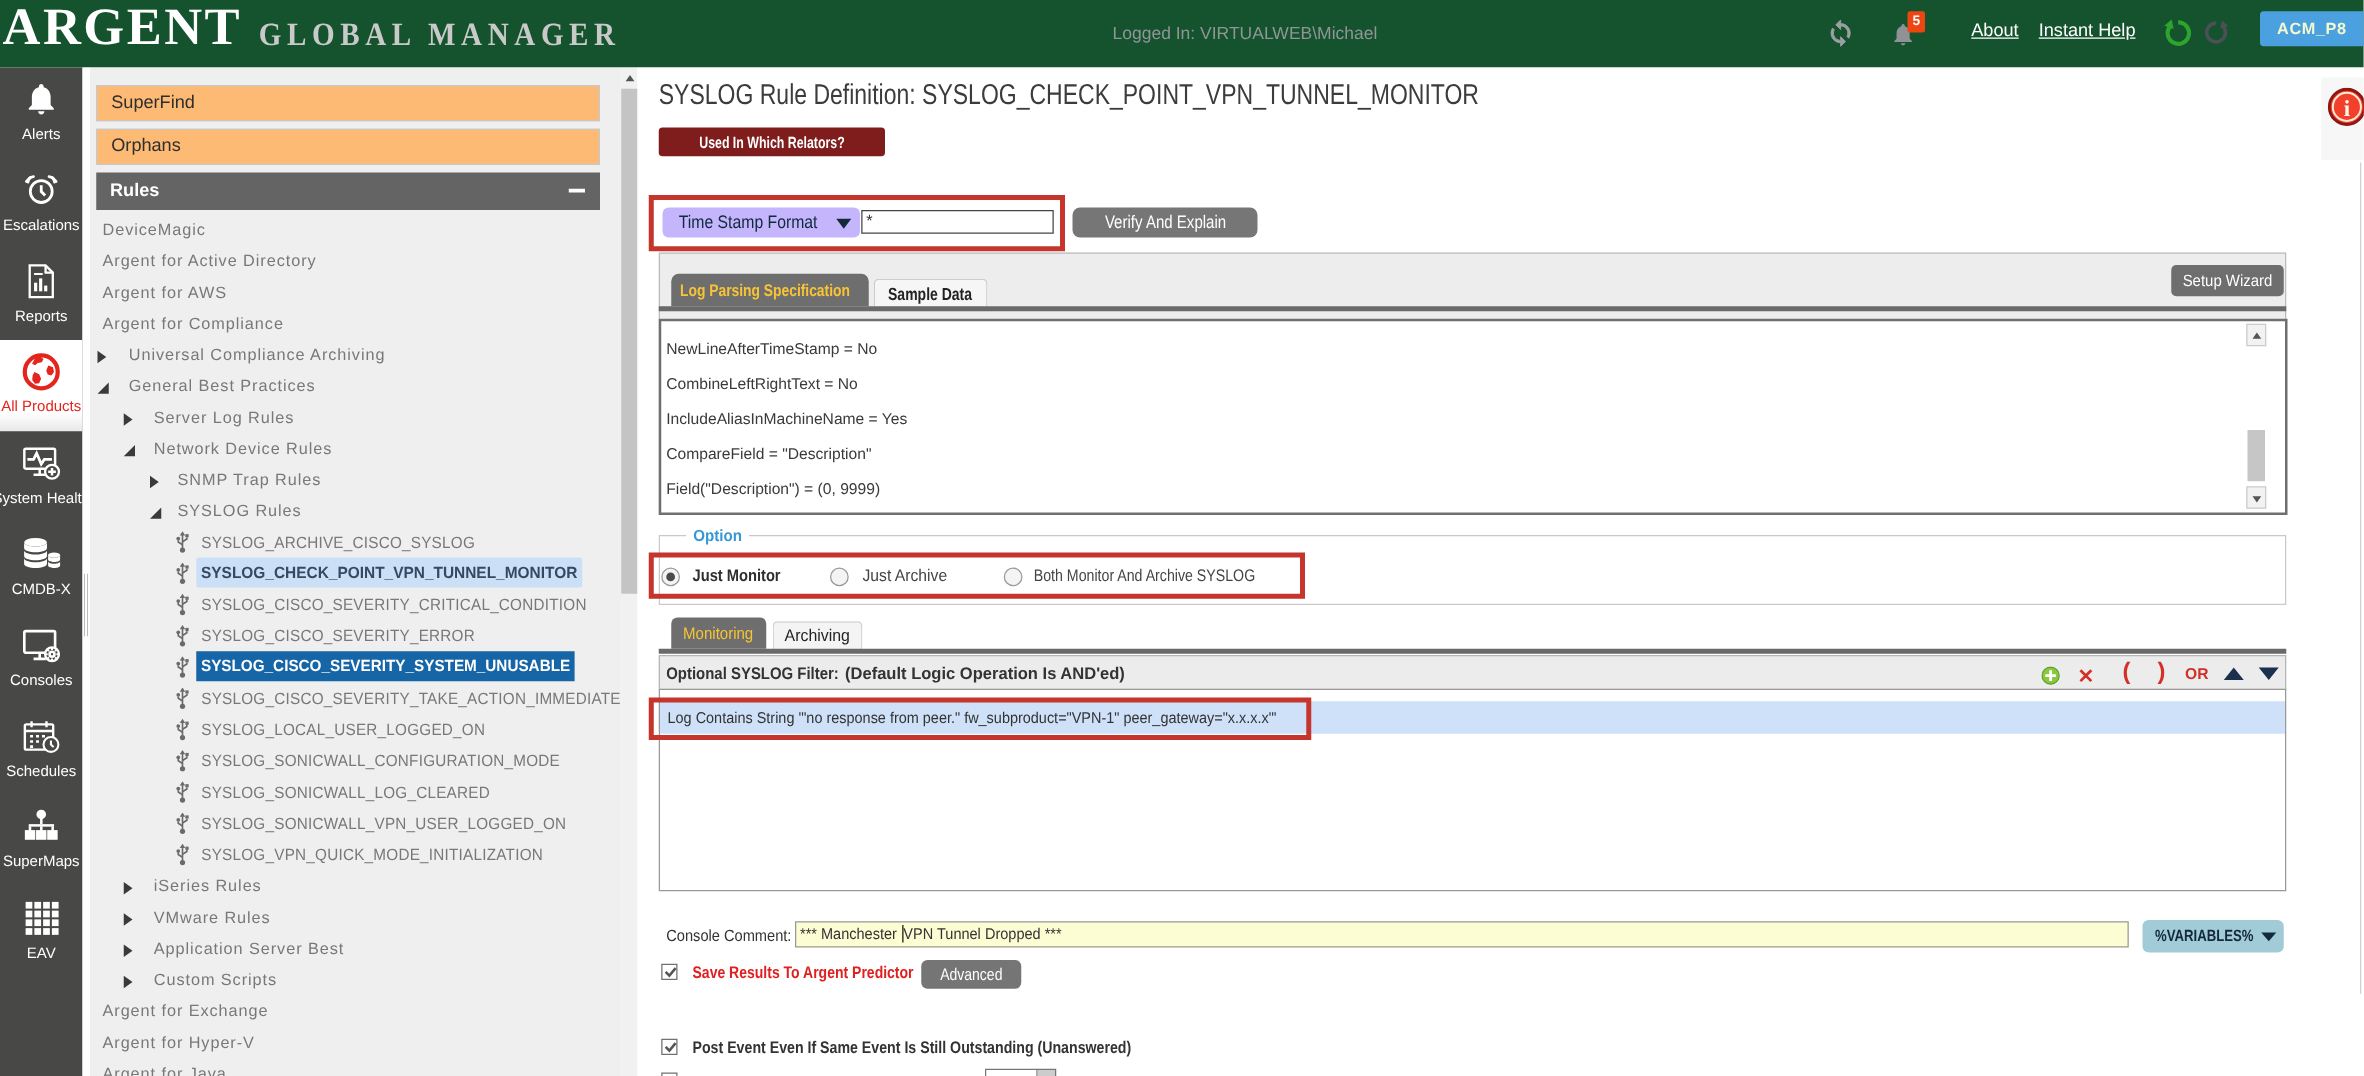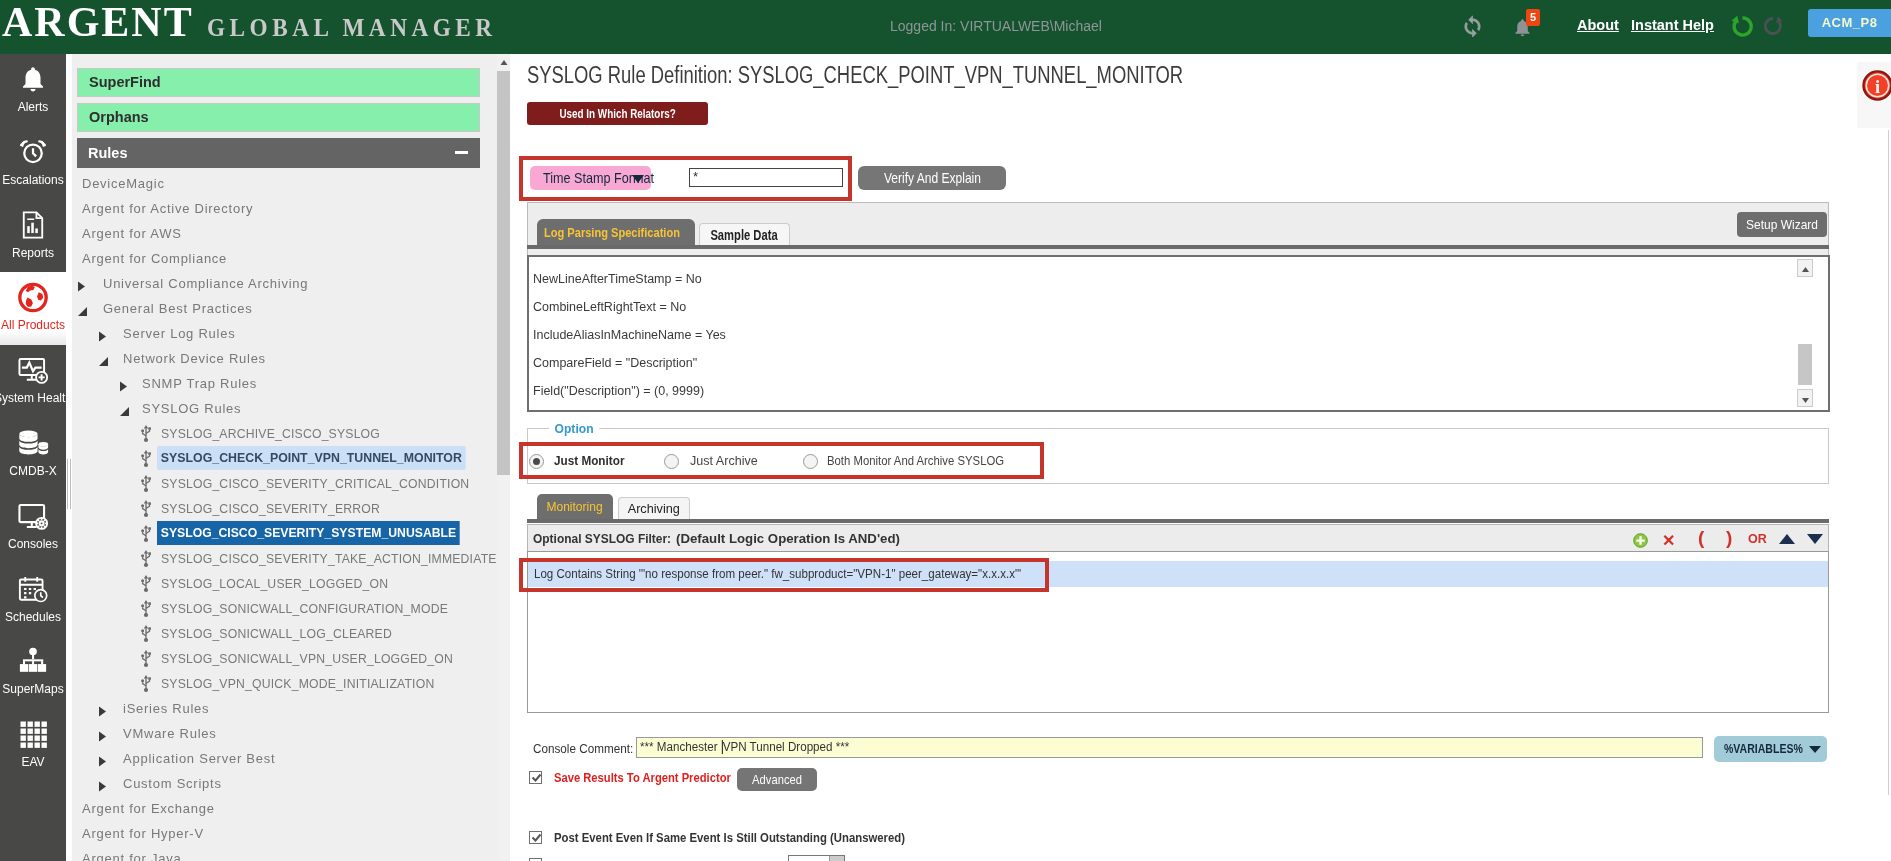--- a/index.html
+++ b/index.html
@@ -8,60 +8,60 @@
 #page { position:relative; width:1891px; height:861px; overflow:hidden; }
 .abs { position:absolute; }
 
 
 #topbar { position:absolute; left:0; top:0; width:1891px; height:54px; background:#14532d; }
 #logo1 { position:absolute; left:2px; top:-2px; font-family:"Liberation Serif", serif; font-weight:bold;
   font-size:42px; letter-spacing:2px; color:#fff; }
 #logo2 { position:absolute; left:207px; top:13px; font-family:"Liberation Serif", serif; font-weight:bold;
   font-size:26px; letter-spacing:5px; color:#c9c9c9; transform:scaleX(0.895); transform-origin:0 50%; }
 #loggedin { position:absolute; left:890px; top:18px; font-size:14px; color:#8f9598; }
-.topA { position:absolute; top:17px; font-size:14.5px; font-weight:bold; color:#fff; text-decoration:underline; }
+.topA { position:absolute; top:17px; font-size:14.5px; font-weight:normal; color:#fff; text-decoration:underline; }
 #acm { position:absolute; left:1808px; top:9px; width:83px; height:28px; background:#4ba0e0;
   border-radius:3px 0 0 3px; color:#f3f8cd; font-size:13px; font-weight:bold; text-align:center; line-height:28px; letter-spacing:0.5px; }
 
 
 #sidebar { position:absolute; left:0; top:54px; width:66px; height:807px; background:#484846; overflow:hidden;padding-left:28px; }
 .sbitem { position:absolute; left:0; width:66px; height:73px; text-align:center; }
 .sblabel { position:absolute; width:90px; left:-12px; top:46px; font-size:12px; color:#fff; white-space:nowrap; text-align:center; }
 .sbicon { position:absolute; left:50%; transform:translateX(-50%); top:10px; }
 #sb-ap { background:linear-gradient(#ffffff 80%,#e8e8e8); }
 #sb-ap .sblabel { color:#e3251d; }
 #splitter { position:absolute; left:66px; top:54px; width:6px; height:807px; background:#fff; }
 #splitgrip { position:absolute; left:66.5px; top:459px; width:5px; height:50px;
   background:repeating-linear-gradient(90deg,#bbb 0 1px,#fff 1px 2.5px); }
 
 
 #treepanel { position:absolute; left:72px; top:54px; width:425px; height:807px; background:#efeff0; overflow:hidden; }
-.bar { position:absolute; left:5px; width:403px; height:29px; background:#86efac; border:1px solid #c8c8c8;
-  font-size:14.5px; font-weight:bold; color:#2e2e2e; line-height:27px; padding-left:11px; }
+.bar { position:absolute; left:5px; width:403px; height:29px; background:#fdba74; border:1px solid #c8c8c8;
+  font-size:14.5px; font-weight:normal; color:#2e2e2e; line-height:27px; padding-left:11px; }
 #rulesbar { position:absolute; left:5px; top:84px; width:403px; height:30px; background:#646464;
   color:#fff; font-size:14.5px; font-weight:bold; line-height:30px; padding-left:11px; }
 #rulesminus { position:absolute; left:383px; top:97px; width:13px; height:3px; background:#fff; }
 .ti { position:absolute; height:25px; line-height:25px; font-size:13px; color:#787878; letter-spacing:0.75px; white-space:nowrap; }
 .ti.caps { letter-spacing:0.2px; transform:scaleX(0.94); transform-origin:0 50%; }
 .arr { position:absolute; width:10px; height:10px; }
 .hl1 { position:absolute; left:85px; height:24px; background:#cbdff7; border-radius:2px;
   font-size:13px; font-weight:bold; color:#344a63; line-height:24px; padding:0 4px; white-space:nowrap; transform:scaleX(0.95); transform-origin:0 50%;}
 .hl2 { position:absolute; left:85px; height:24px; background:#1565a7;
   font-size:13px; font-weight:bold; color:#fff; line-height:24px; padding:0 4px; white-space:nowrap; transform:scaleX(0.94); transform-origin:0 50%;}
 #treescroll { position:absolute; left:497px; top:54px; width:13px; height:807px; background:#f1f1f1; }
 #treethumb { position:absolute; left:497px; top:71px; width:13px; height:404px; background:#c4c4c4; }
 
 
 #main { position:absolute; left:510px; top:54px; width:1381px; height:807px; background:#fff; }
 #title { position:absolute; left:527px; top:62px; font-size:23px; color:#3c3c3c; transform:scaleX(0.80); transform-origin:0 50%; white-space:nowrap; }
 #usedbtn { position:absolute; left:527px; top:102px; width:181px; height:23px; background:#7f1d1d; border-radius:3px;
   color:#fff; font-size:13px; font-weight:bold; text-align:center; line-height:23px; }
 .cx93 { display:inline-block; transform:scaleX(0.93); }
 .redbox { position:absolute; border:4px solid #c5352c; }
-#tsbtn { position:absolute; left:530px; top:166px; width:121px; height:24px; background:#f9a8d4; border-radius:5px;
+#tsbtn { position:absolute; left:530px; top:166px; width:158px; height:24px; background:#c4b5fd; border-radius:5px;
   color:#10293c; font-size:14.5px; line-height:24px; padding-left:13px; white-space:nowrap; }
 #tsbtn .tri { position:absolute; right:7px; top:9px; width:0; height:0; border:6px solid transparent; border-top:8px solid #15293c; border-bottom:none; }
 #tsinput { position:absolute; left:689px; top:168px; width:154px; height:19px; background:#fff; border:1px solid #444;
   font-size:13px; color:#333; padding-left:3px; line-height:16px;}
 #verifybtn { position:absolute; left:858px; top:166px; width:148px; height:24px; background:#767676; border-radius:6px;
   color:#fff; font-size:14.5px; text-align:center; line-height:24px; }
 
 
 #panel1 { position:absolute; left:527px; top:202px; width:1302px; height:210px; background:#ededed; border:1px solid #bbb; }
 #tab1a { position:absolute; left:537px; top:219px; width:158px; height:26px; background:#6e6e6e; border-radius:6px 6px 0 0;

